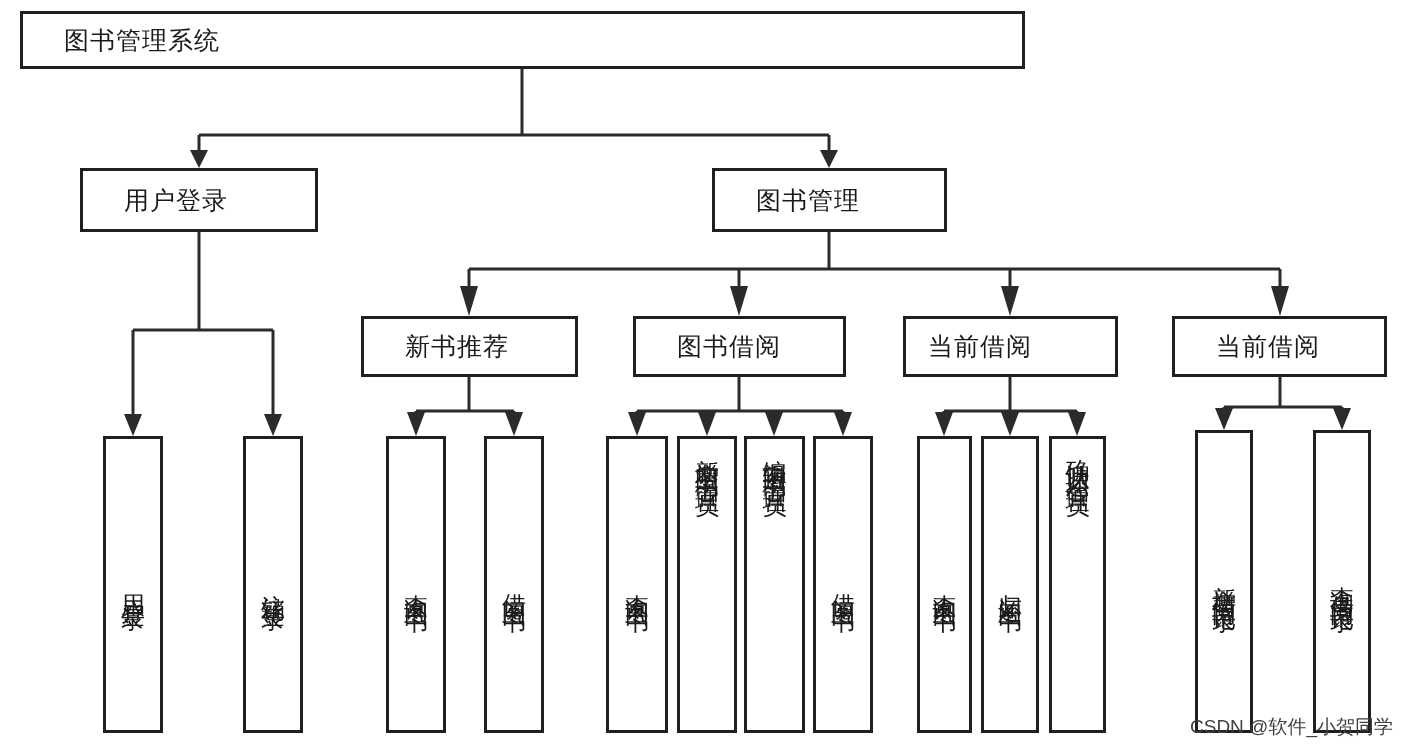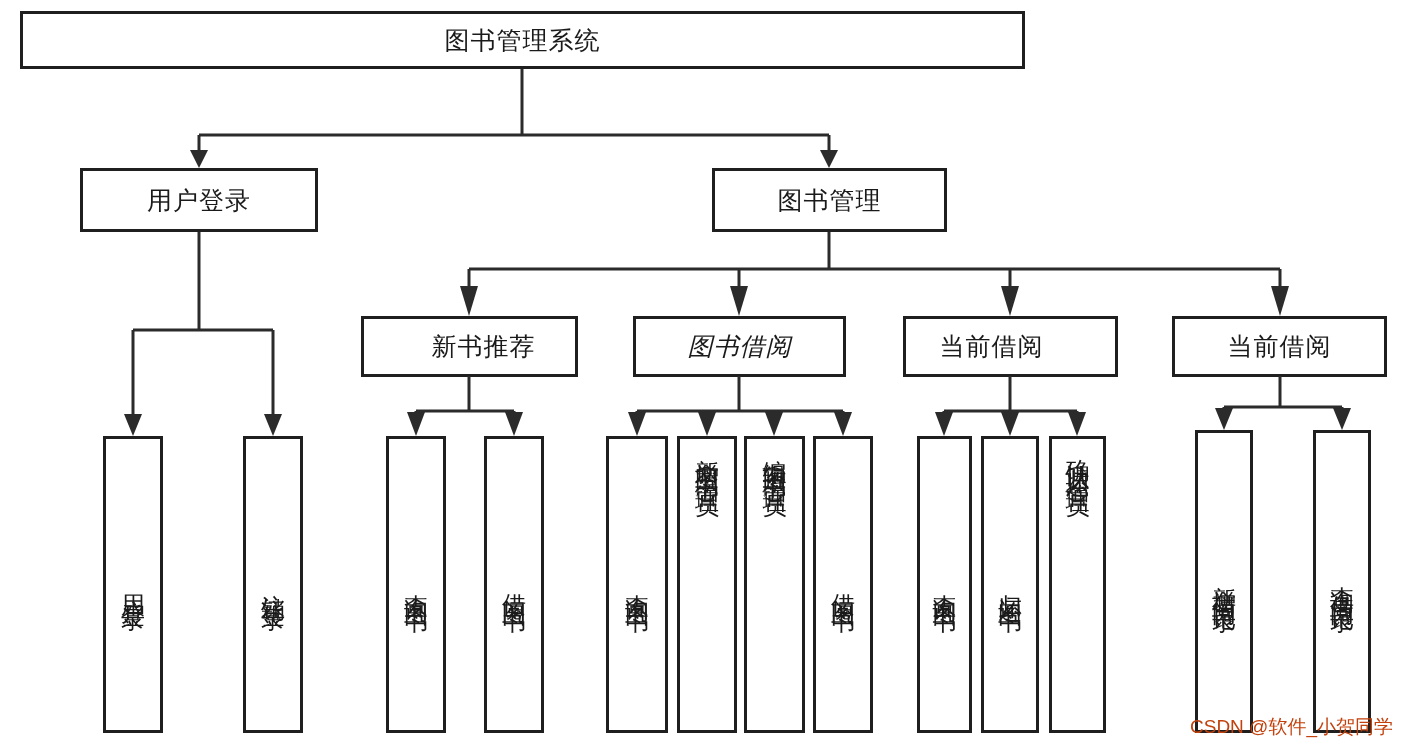--- a/index.html
+++ b/index.html
@@ -55,40 +55,40 @@
     font-size: 24px;
     line-height: 1;
     letter-spacing: 5px;
     color: #1a1a1a;
     white-space: nowrap;
   }
   .hbox-label-holder {
     position: absolute;
     display: flex;
     align-items: center;
-    justify-content: center;
     pointer-events: none;
+    margin-left: 44px;
   }
   .hbox-label {
     font-family: "Liberation Sans", "DejaVu Sans", sans-serif;
     font-size: 25px;
     color: #1a1a1a;
     letter-spacing: 1px;
     white-space: nowrap;
   }
   .watermark-holder {
     position: absolute;
     left: 1190px;
     top: 714px;
     pointer-events: none;
   }
   .watermark-label {
     font-family: "Liberation Sans", "DejaVu Sans", sans-serif;
     font-size: 19px;
-    color: #c2410c;
+    color: #404040;
     white-space: nowrap;
   }
 </style>
 </head>
 <body>
 
 <div id="diagram-root">
 
   <svg id="diagram-svg" viewBox="0 0 1405 747">
 
@@ -194,21 +194,21 @@
   </div>
 
   <div class="hbox-label-holder" style="left:712px; top:168px; width:235px; height:64px;">
     <span class="hbox-label">图书管理</span>
   </div>
 
   <div class="hbox-label-holder" style="left:361px; top:316px; width:245px; height:61px;">
     <span class="hbox-label">新书推荐</span>
   </div>
 
-  <div class="hbox-label-holder" style="left:633px; top:316px; width:213px; height:61px;font-style:italic;">
+  <div class="hbox-label-holder" style="left:633px; top:316px; width:213px; height:61px;">
     <span class="hbox-label">图书借阅</span>
   </div>
 
   <div class="hbox-label-holder" style="left:884px; top:316px; width:215px; height:61px;">
     <span class="hbox-label">当前借阅</span>
   </div>
 
   <div class="hbox-label-holder" style="left:1172px; top:316px; width:215px; height:61px;">
     <span class="hbox-label">当前借阅</span>
   </div>

